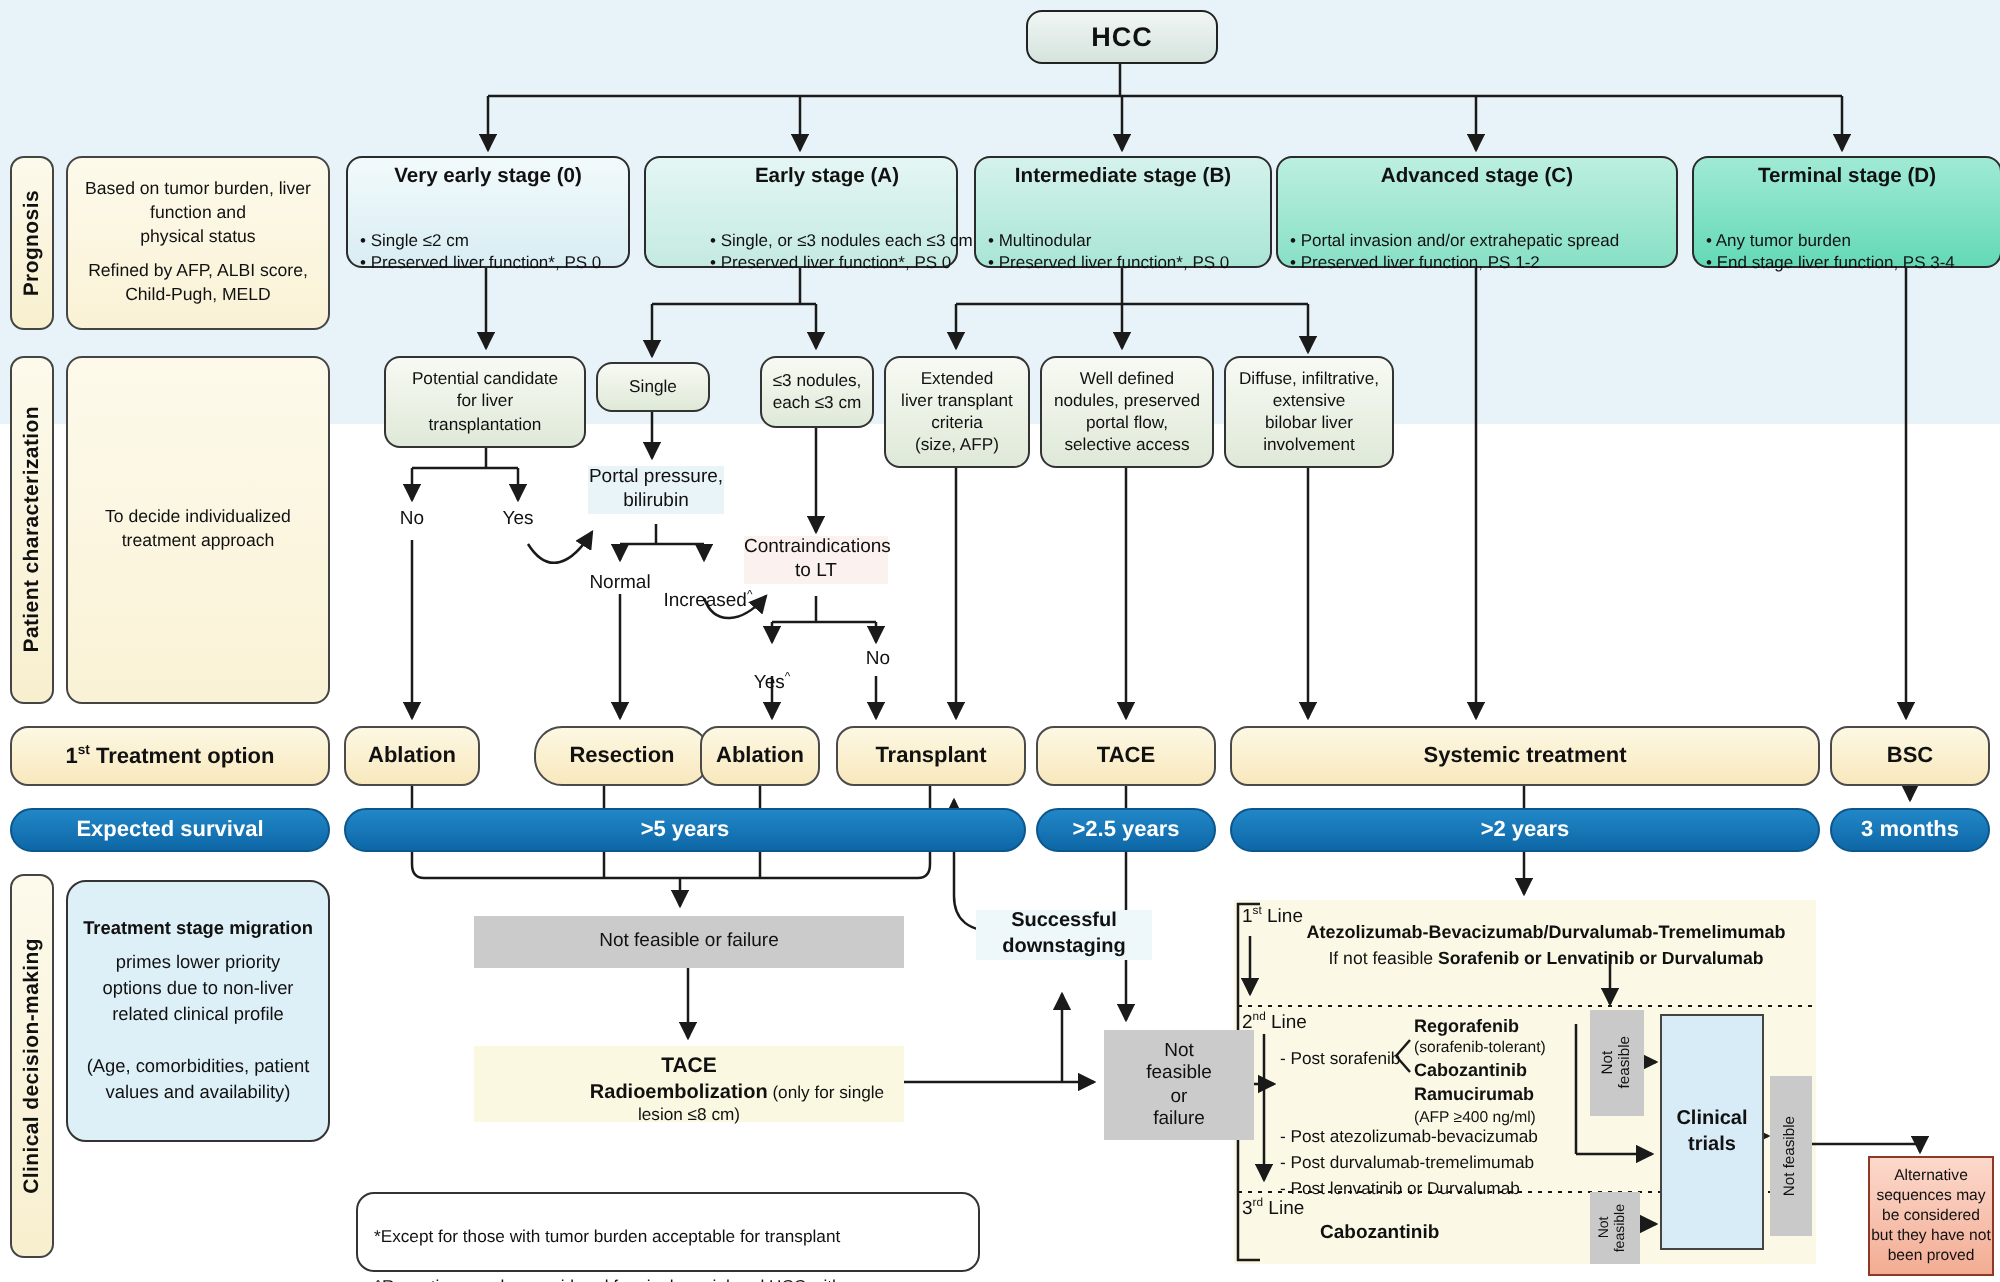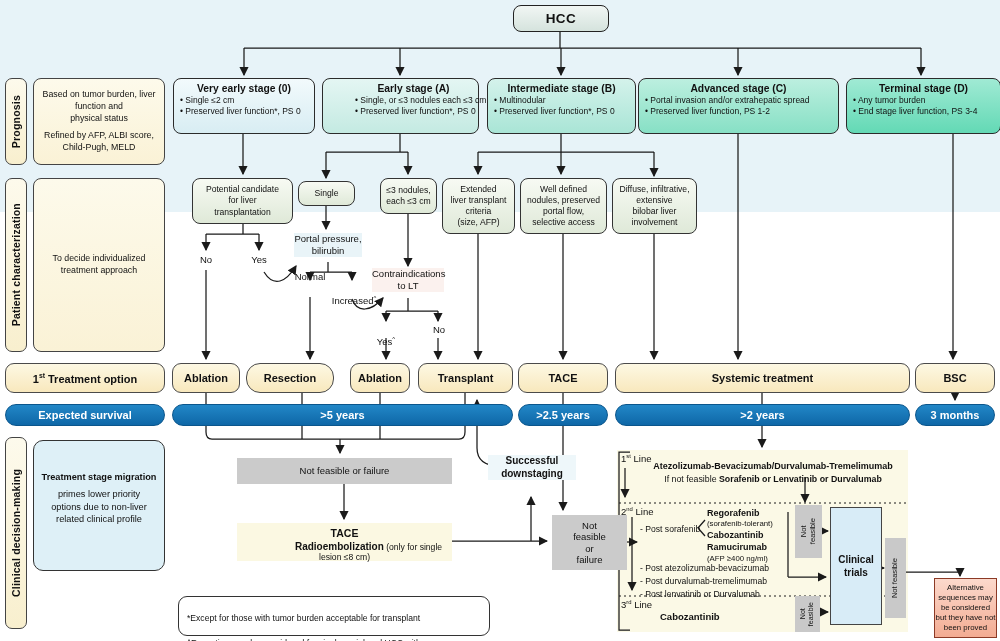--- a/index.html
+++ b/index.html
@@ -2,21 +2,21 @@
 <html><head>
 <meta charset="utf-8">
 <style>
   html,body{margin:0;padding:0;background:#fff;font-family:"Liberation Sans",sans-serif;color:#111;}
   #canvas{position:relative;width:1000px;height:641px;background:#fff;overflow:hidden;}
   .abs{position:absolute;box-sizing:border-box;}
   .zone{background:#e7f3f8;}
   .panelbg{background:#fbf9e6;}
   
   .stage{border:1.5px solid #2b2b2b;border-radius:8px;padding:4px 6px 2px 6px;}
-  .stage .t{font-weight:bold;font-size:10.3px;text-align:center;margin-bottom:1px;}
+  .stage .t{font-weight:bold;font-size:10.3px;text-align:center;margin-bottom:21px;}
   .stage .b{font-size:8.5px;line-height:1.32;white-space:nowrap;}
   .stage .b::before{content:"• ";}
   #stage0{background:linear-gradient(#f2fafc,#d8edf3);}
   #stageA{background:linear-gradient(#e4f6f3,#c4eae2);padding-left:32px;}
   #stageB{background:linear-gradient(#d4f2eb,#a9e5d6);}
   #stageC{background:linear-gradient(#bcefdf,#87e0c5);}
   #stageD{background:linear-gradient(#a0ead4,#63d9b5);}
   
   .hccbox{background:linear-gradient(#f1f6f4,#d5e3dd);border:1.7px solid #222;border-radius:8px;
           display:flex;align-items:center;justify-content:center;font-weight:bold;font-size:13.5px;letter-spacing:.5px;}
@@ -184,20 +184,22 @@
   </div>
   <div class="abs bar" style="left:5px;top:404px;width:160px;height:22px;">Expected survival</div>
   <div class="abs vtab" style="left:5px;top:437px;width:22px;height:192px;">
     <span>Clinical decision-making</span>
   </div>
   <div class="abs migration" style="left:33px;top:440px;width:132px;height:131px;">
     <div class="bold" style="margin-bottom:4px;">Treatment stage migration</div>
     <div style="margin-bottom:14px;">primes lower priority
 options due to non-liver
 related clinical profile</div>
+    <div>(Age, comorbidities, patient
+values and availability)</div>
   </div>
 
   <div class="abs dbox" style="left:192px;top:178px;width:101px;height:46px;">Potential candidate
 for liver
 transplantation</div>
   <div class="abs dbox" style="left:298px;top:181px;width:57px;height:25px;">Single</div>
   <div class="abs dbox" style="left:380px;top:178px;width:57px;height:36px;">≤3 nodules,
 each ≤3 cm</div>
   <div class="abs dbox" style="left:442px;top:178px;width:73px;height:56px;">Extended
 liver transplant
@@ -209,33 +211,33 @@
 involvement</div>
   <div class="abs dbox" style="left:520px;top:178px;width:87px;height:56px;">Well defined
 nodules, preserved
 portal flow,
 selective access</div>
 
   <div class="abs lbl" style="left:294px;top:233px;width:68px;background:#e9f4f8;">Portal pressure,
 bilirubin</div>
   <div class="abs lbl" style="left:196px;top:254px;width:20px;">No</div>
   <div class="abs lbl" style="left:247px;top:254px;width:24px;">Yes</div>
-  <div class="abs lbl" style="left:291px;top:271px;width:38px;">Normal</div>
+  <div class="abs lbl" style="left:291px;top:286px;width:38px;">Normal</div>
   <div class="abs lbl" style="left:326px;top:283px;width:56px;">
     <span>Increased</span><sup>^</sup>
   </div>
   <div class="abs lbl" style="left:372px;top:268px;width:72px;background:#fbf1ee;">Contraindications
 to LT</div>
   <div class="abs lbl" style="left:374px;top:324px;width:24px;">
     <span>Yes</span><sup>^</sup>
   </div>
   <div class="abs lbl" style="left:429px;top:324px;width:20px;">No</div>
 
   <div class="abs cream" style="left:172px;top:363px;width:68px;height:30px;">Ablation</div>
-  <div class="abs cream" style="left:246px;top:363px;width:88px;height:30px;border-radius:14px;">Resection</div>
+  <div class="abs cream" style="left:267px;top:363px;width:88px;height:30px;border-radius:14px;">Resection</div>
   <div class="abs cream" style="left:350px;top:363px;width:60px;height:30px;">Ablation</div>
   <div class="abs cream" style="left:418px;top:363px;width:95px;height:30px;">Transplant</div>
   <div class="abs cream" style="left:518px;top:363px;width:90px;height:30px;">TACE</div>
   <div class="abs cream" style="left:615px;top:363px;width:295px;height:30px;">Systemic treatment</div>
   <div class="abs cream" style="left:915px;top:363px;width:80px;height:30px;">BSC</div>
 
   <div class="abs bar" style="left:172px;top:404px;width:341px;height:22px;">&gt;5 years</div>
   <div class="abs bar" style="left:518px;top:404px;width:90px;height:22px;">&gt;2.5 years</div>
   <div class="abs bar" style="left:615px;top:404px;width:295px;height:22px;">&gt;2 years</div>
   <div class="abs bar" style="left:915px;top:404px;width:80px;height:22px;">3 months</div>

